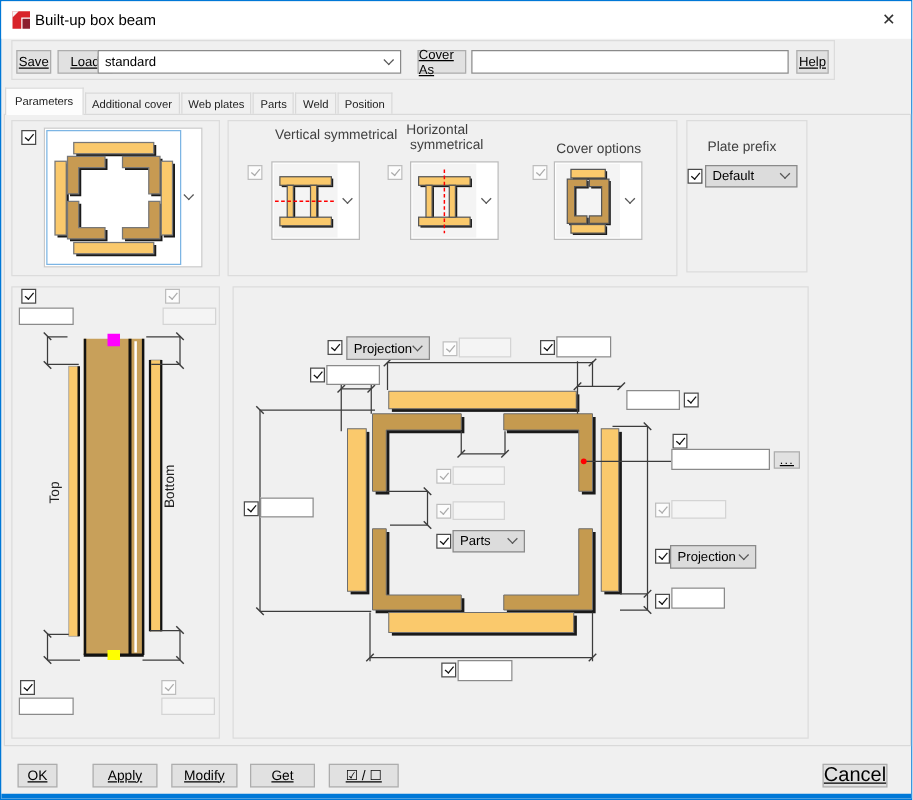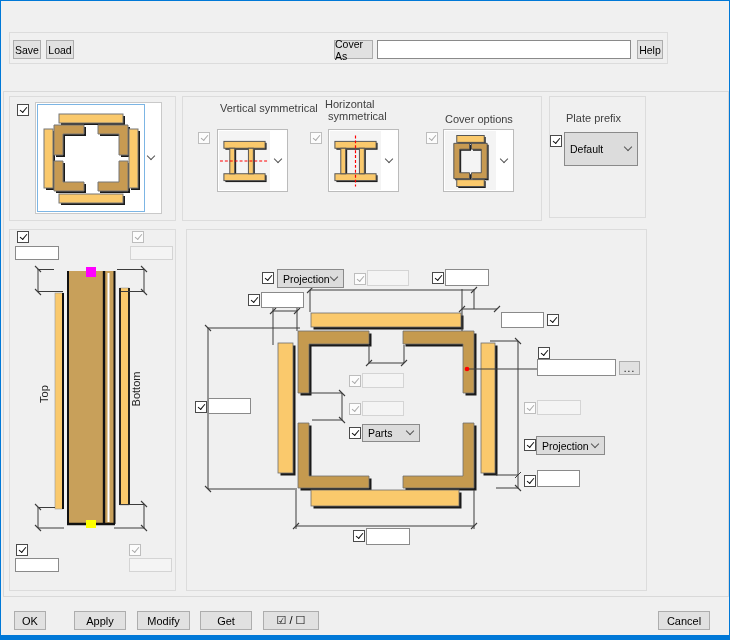--- a/index.html
+++ b/index.html
@@ -7,21 +7,21 @@
   .window{
     position:relative;width:730px;height:640px;background:#f0f0f0;
     border:1px solid #0078d7;overflow:hidden;
     font-family:"Liberation Sans",sans-serif;font-size:11px;color:#000;
   }
   .abs{position:absolute;}
   .titlebar{position:absolute;left:0;top:0;width:100%;height:30px;background:#ffffff;}
   .title-text{position:absolute;left:27px;top:8px;font-size:12px;color:#000;}
   .close-btn{position:absolute;right:2px;top:0;width:32px;height:29px;display:flex;align-items:center;justify-content:center;font-size:13px;color:#333;}
   .grp{position:absolute;border:1px solid #dcdcdc;}
-  .btn{position:absolute;background:#e1e1e1;border:1px solid #adadad;display:flex;align-items:center;justify-content:center;font-size:10.5px;color:#000;}
+  .btn{position:absolute;background:#e1e1e1;border:1px solid #adadad;display:flex;align-items:center;justify-content:center;font-size:10.5px;color:#000;text-decoration:underline;}
   .fld{position:absolute;background:#ffffff;border:1px solid #8a8a8a;font-size:10.5px;padding:1px 3px;overflow:hidden;white-space:nowrap;}
   .fld.dis{background:#f4f4f4;border-color:#d4d4d4;}
   .combo{position:absolute;background:#dcdcdc;border:1px solid #8a8a8a;font-size:10.5px;display:flex;align-items:center;padding-left:5px;}
   .combo.white{background:#fff;}
   .chev{position:absolute;right:6px;top:50%;width:6px;height:6px;margin-top:-5px;border-right:1.4px solid #565656;border-bottom:1.4px solid #565656;transform:rotate(45deg);}
   .cb{position:absolute;width:12px;height:12px;background:#fff;border:1px solid #4a4a4a;}
   .cb::after{content:'';position:absolute;left:1.5px;top:2px;width:6px;height:3px;border-left:1.6px solid #111;border-bottom:1.6px solid #111;transform:rotate(-50deg);}
   .cb.dis{border-color:#bdbdbd;background:#fcfcfc;}
   .cb.dis::after{border-color:#ababab;}
   .lbl{position:absolute;color:#404040;font-size:11px;white-space:nowrap;}
@@ -36,28 +36,49 @@
   .preview-blue{position:absolute;left:1px;top:1px;width:108px;height:108px;border:1px solid #7cb5e4;background:#fff;}
   .browse{font-size:10px;letter-spacing:1px;}
   .bluebar{position:absolute;left:0;bottom:0;width:100%;height:4px;background:#0078d7;}
   svg{display:block;}
 </style>
 </head>
 <body>
 
 <div class="window">
 
+  <div class="titlebar">
+    <svg class="abs" style="left:8px;top:7px" width="16" height="16" viewBox="0 0 16 16">
+      <polygon points="1,1 15,1 15,6 8,6 8,15 1,15" fill="#d8232a"></polygon>
+      <polygon points="9,7 15,7 15,15 9,15" fill="#8c1f2f"></polygon>
+      <polygon points="1,1 6,1 1,6" fill="#f4f4f4"></polygon>
+    </svg>
+    <span class="title-text">Built-up box beam</span>
+    <div class="close-btn">✕</div>
+  </div>
 
   <div class="grp" style="left:8px;top:31px;width:659px;height:32px"></div>
   <div class="btn" style="left:12px;top:39px;width:28px;height:19px">Save</div>
-  <div class="btn" style="left:45px;top:39px;width:28px;height:19px">Load</div>
+  <div class="btn" style="left:45px;top:39px;width:44px;height:19px">Load</div>
+  <div class="combo white" style="left:77px;top:39px;width:243px;height:19px">
+    <span>standard</span>
+    <span class="chev"></span>
+  </div>
   <div class="btn" style="left:333px;top:39px;width:39px;height:19px">Cover As</div>
   <div class="fld" style="left:376px;top:39px;width:254px;height:19px"></div>
   <div class="btn" style="left:636px;top:39px;width:26px;height:19px">Help</div>
 
+  <div class="tabs">
+    <div class="tab active">Parameters</div>
+    <div class="tab">Additional cover</div>
+    <div class="tab">Web plates</div>
+    <div class="tab">Parts</div>
+    <div class="tab">Weld</div>
+    <div class="tab">Position</div>
+  </div>
 
   <div class="page"></div>
 
   <div class="grp" style="left:8px;top:95px;width:167px;height:125px"></div>
   <div class="grp" style="left:181px;top:95px;width:360px;height:125px"></div>
   <div class="grp" style="left:548px;top:95px;width:97px;height:122px"></div>
   <div class="grp" style="left:8px;top:228px;width:167px;height:362px"></div>
   <div class="grp" style="left:185px;top:228px;width:461px;height:362px"></div>
 
   <div class="cb" style="left:16px;top:103px"></div>
@@ -154,21 +175,21 @@
           <path d="M9,11 h16 v6 h-10 v24 h10 v6 h-16 z" fill="#c79a52"></path>
           <path d="M43,11 h-16 v6 h10 v24 h-10 v6 h16 z" fill="#c79a52"></path>
         </g>
       </svg>
     </div>
     <span class="chev"></span>
   </div>
 
   <div class="lbl" style="left:565px;top:111px">Plate prefix</div>
   <div class="cb" style="left:549px;top:134px"></div>
-  <div class="combo" style="left:563px;top:131px;width:74px;height:34px">
+  <div class="combo" style="left:563px;top:131px;width:74px;height:18px">
     <span>Default</span>
     <span class="chev"></span>
   </div>
 
   <div class="cb" style="left:16px;top:230px"></div>
   <div class="fld" style="left:14px;top:245px;width:44px;height:14px"></div>
   <div class="cb dis" style="left:131px;top:230px"></div>
   <div class="fld dis" style="left:129px;top:245px;width:43px;height:14px"></div>
 
   <svg class="abs" style="left:8px;top:260px" width="167" height="275" viewBox="8 260 167 275">
@@ -312,16 +333,16 @@
   <div class="fld" style="left:536px;top:469px;width:43px;height:17px"></div>
 
   <div class="cb" style="left:352px;top:529px"></div>
   <div class="fld" style="left:365px;top:527px;width:44px;height:17px"></div>
 
   <div class="btn" style="left:13px;top:610px;width:32px;height:19px;font-size:11px">OK</div>
   <div class="btn" style="left:73px;top:610px;width:52px;height:19px;font-size:11px">Apply</div>
   <div class="btn" style="left:136px;top:610px;width:53px;height:19px;font-size:11px">Modify</div>
   <div class="btn" style="left:199px;top:610px;width:52px;height:19px;font-size:11px">Get</div>
   <div class="btn" style="left:262px;top:610px;width:56px;height:19px;font-size:11px">☑ / ☐</div>
-  <div class="btn" style="left:657px;top:610px;width:52px;height:19px;font-size:11px">Cancel</div>
+  <div class="btn" style="left:657px;top:610px;width:52px;height:19px;font-size:16px">Cancel</div>
 
   <div class="bluebar"></div>
 </div>
 
 </body></html>

